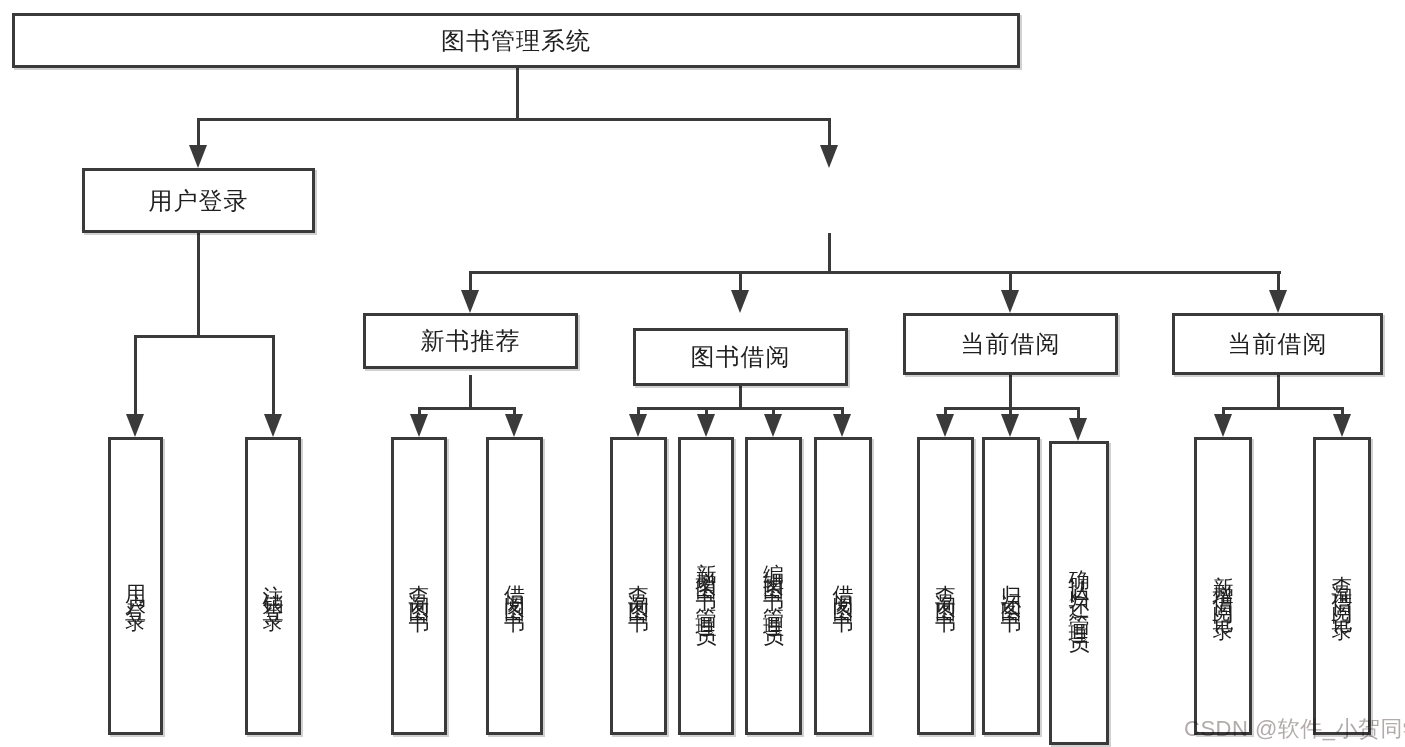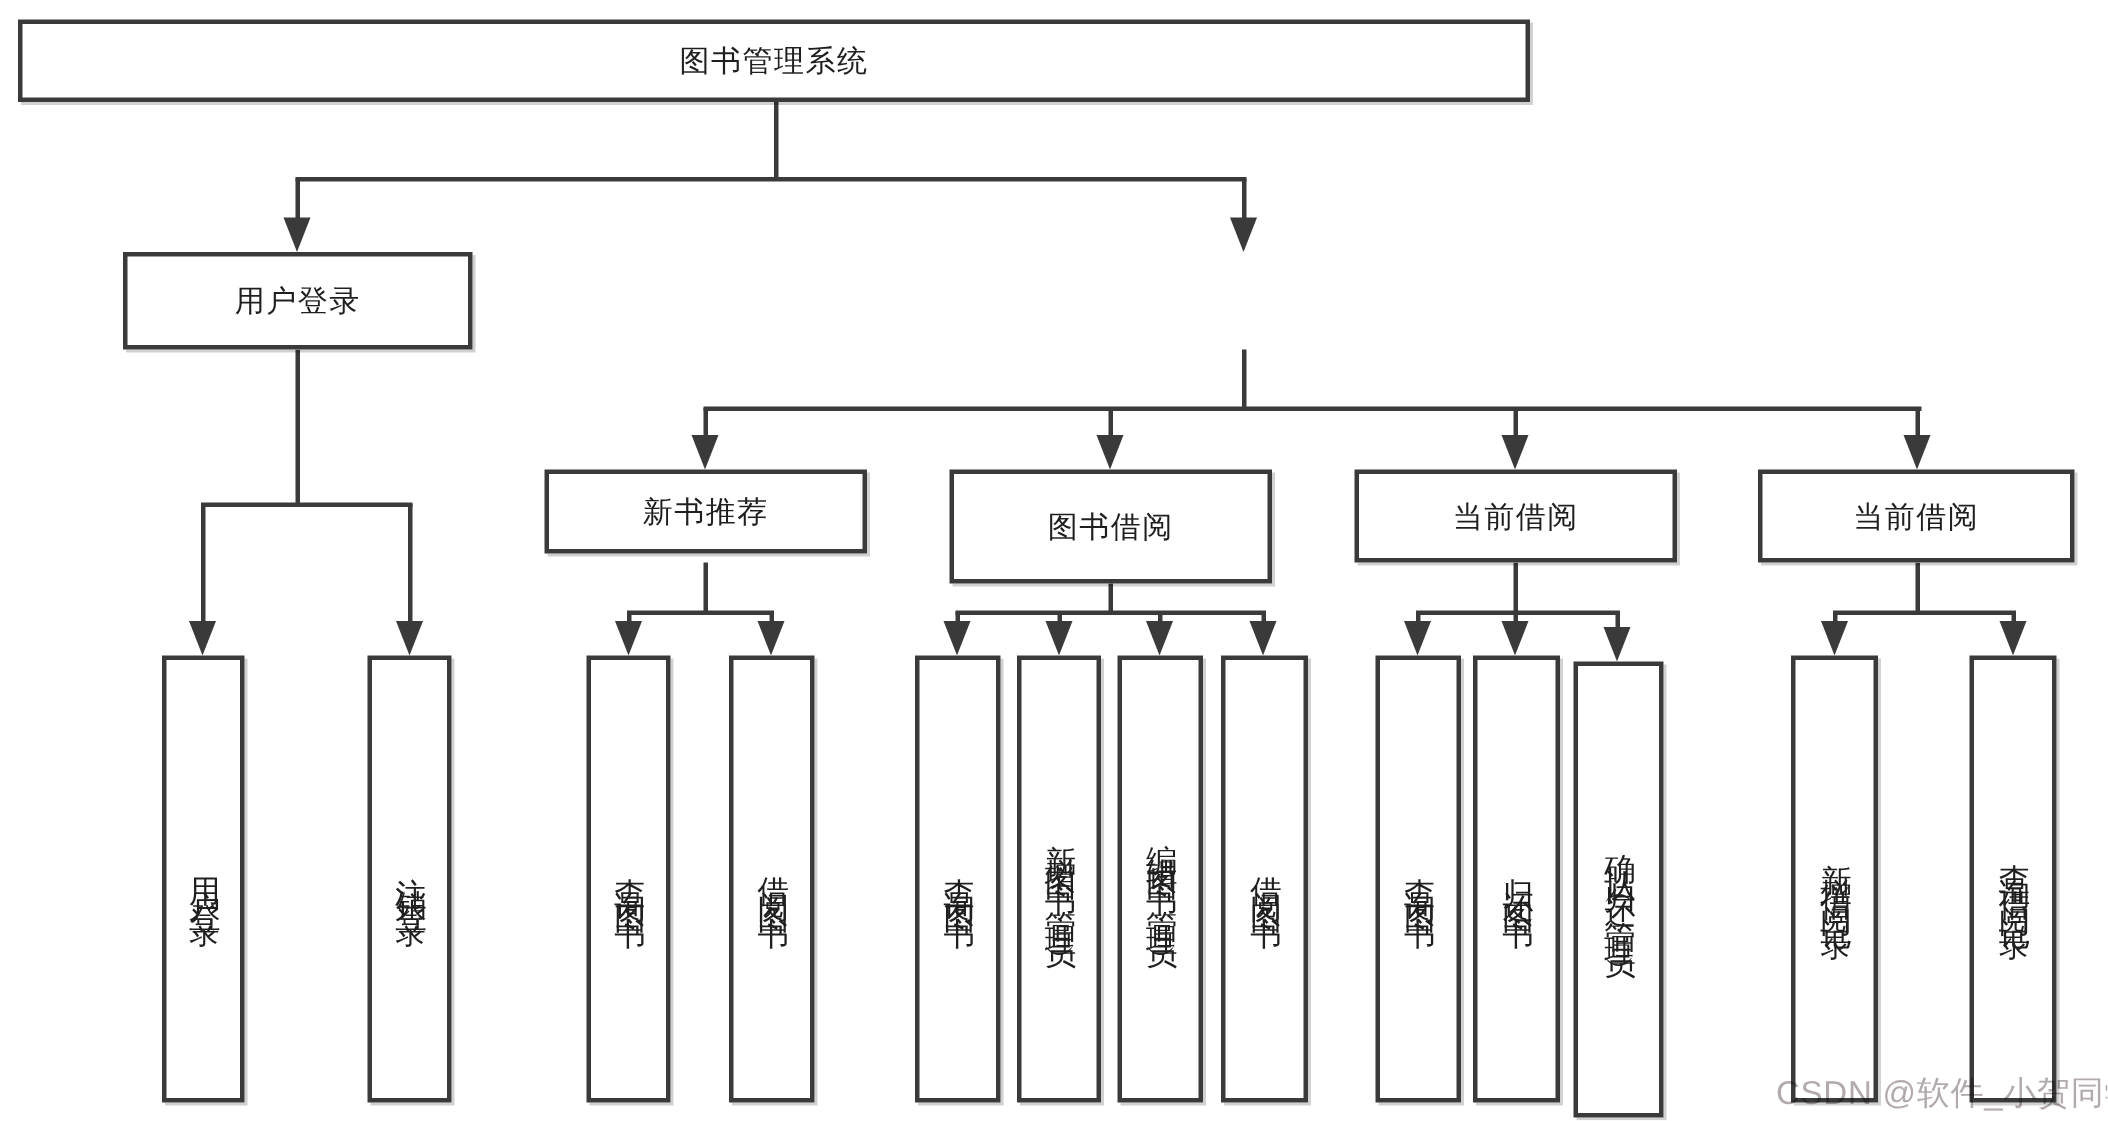--- a/index.html
+++ b/index.html
@@ -5,21 +5,21 @@
   html,body { margin:0; padding:0; background:#ffffff; }
   .canvas {
     position:relative; width:1405px; height:747px; background:#ffffff;
     font-family:"Liberation Sans","DejaVu Sans",sans-serif;
     overflow:hidden; color:#1f1f1f;
   }
   .box {
     position:absolute; box-sizing:border-box;
     border:3px solid #3a3a3a; background:#ffffff;
     display:flex; align-items:center; justify-content:center;
-    font-size:20px; letter-spacing:1px; color:#1f1f1f;
+    font-size:24px; letter-spacing:1px; color:#1f1f1f;
     box-shadow:2px 2px 0 rgba(0,0,0,0.18);
     z-index:2;
   }
   .vbox {
     writing-mode:vertical-rl; text-orientation:mixed;
     font-size:21px; letter-spacing:9px;
   }
   .hl { position:absolute; height:3px; background:#3a3a3a; z-index:1; }
   .vl { position:absolute; width:3px;  background:#3a3a3a; z-index:1; }
   .ah {
@@ -95,21 +95,21 @@
   <div class="vl" style="left:1221.5px;top:408px;height:10px"></div>
   <div class="vl" style="left:1340.5px;top:408px;height:10px"></div>
   <div class="ah" style="left:1214px;top:414px"></div>
   <div class="ah" style="left:1333px;top:414px"></div>
 
   <div class="box" style="left:12px;top:13px;width:1008px;height:55px">图书管理系统</div>
 
   <div class="box" style="left:82px;top:168px;width:233px;height:65px">用户登录</div>
 
   <div class="box" style="left:363px;top:313px;width:215px;height:56px">新书推荐</div>
-  <div class="box" style="left:633px;top:313px;width:215px;height:76px">图书借阅</div>
+  <div class="box" style="left:633px;top:328px;width:215px;height:58px">图书借阅</div>
   <div class="box" style="left:903px;top:313px;width:215px;height:62px">当前借阅</div>
   <div class="box" style="left:1172px;top:313px;width:211px;height:62px">当前借阅</div>
 
   <div class="box vbox" style="left:108px;top:437px;width:55px;height:298px">用户登录</div>
   <div class="box vbox" style="left:245px;top:437px;width:56px;height:298px">注销登录</div>
 
   <div class="box vbox" style="left:391px;top:437px;width:56px;height:298px">查询图书</div>
   <div class="box vbox" style="left:486px;top:437px;width:57px;height:298px">借阅图书</div>
 
   <div class="box vbox" style="left:610px;top:437px;width:57px;height:298px">查询图书</div>

